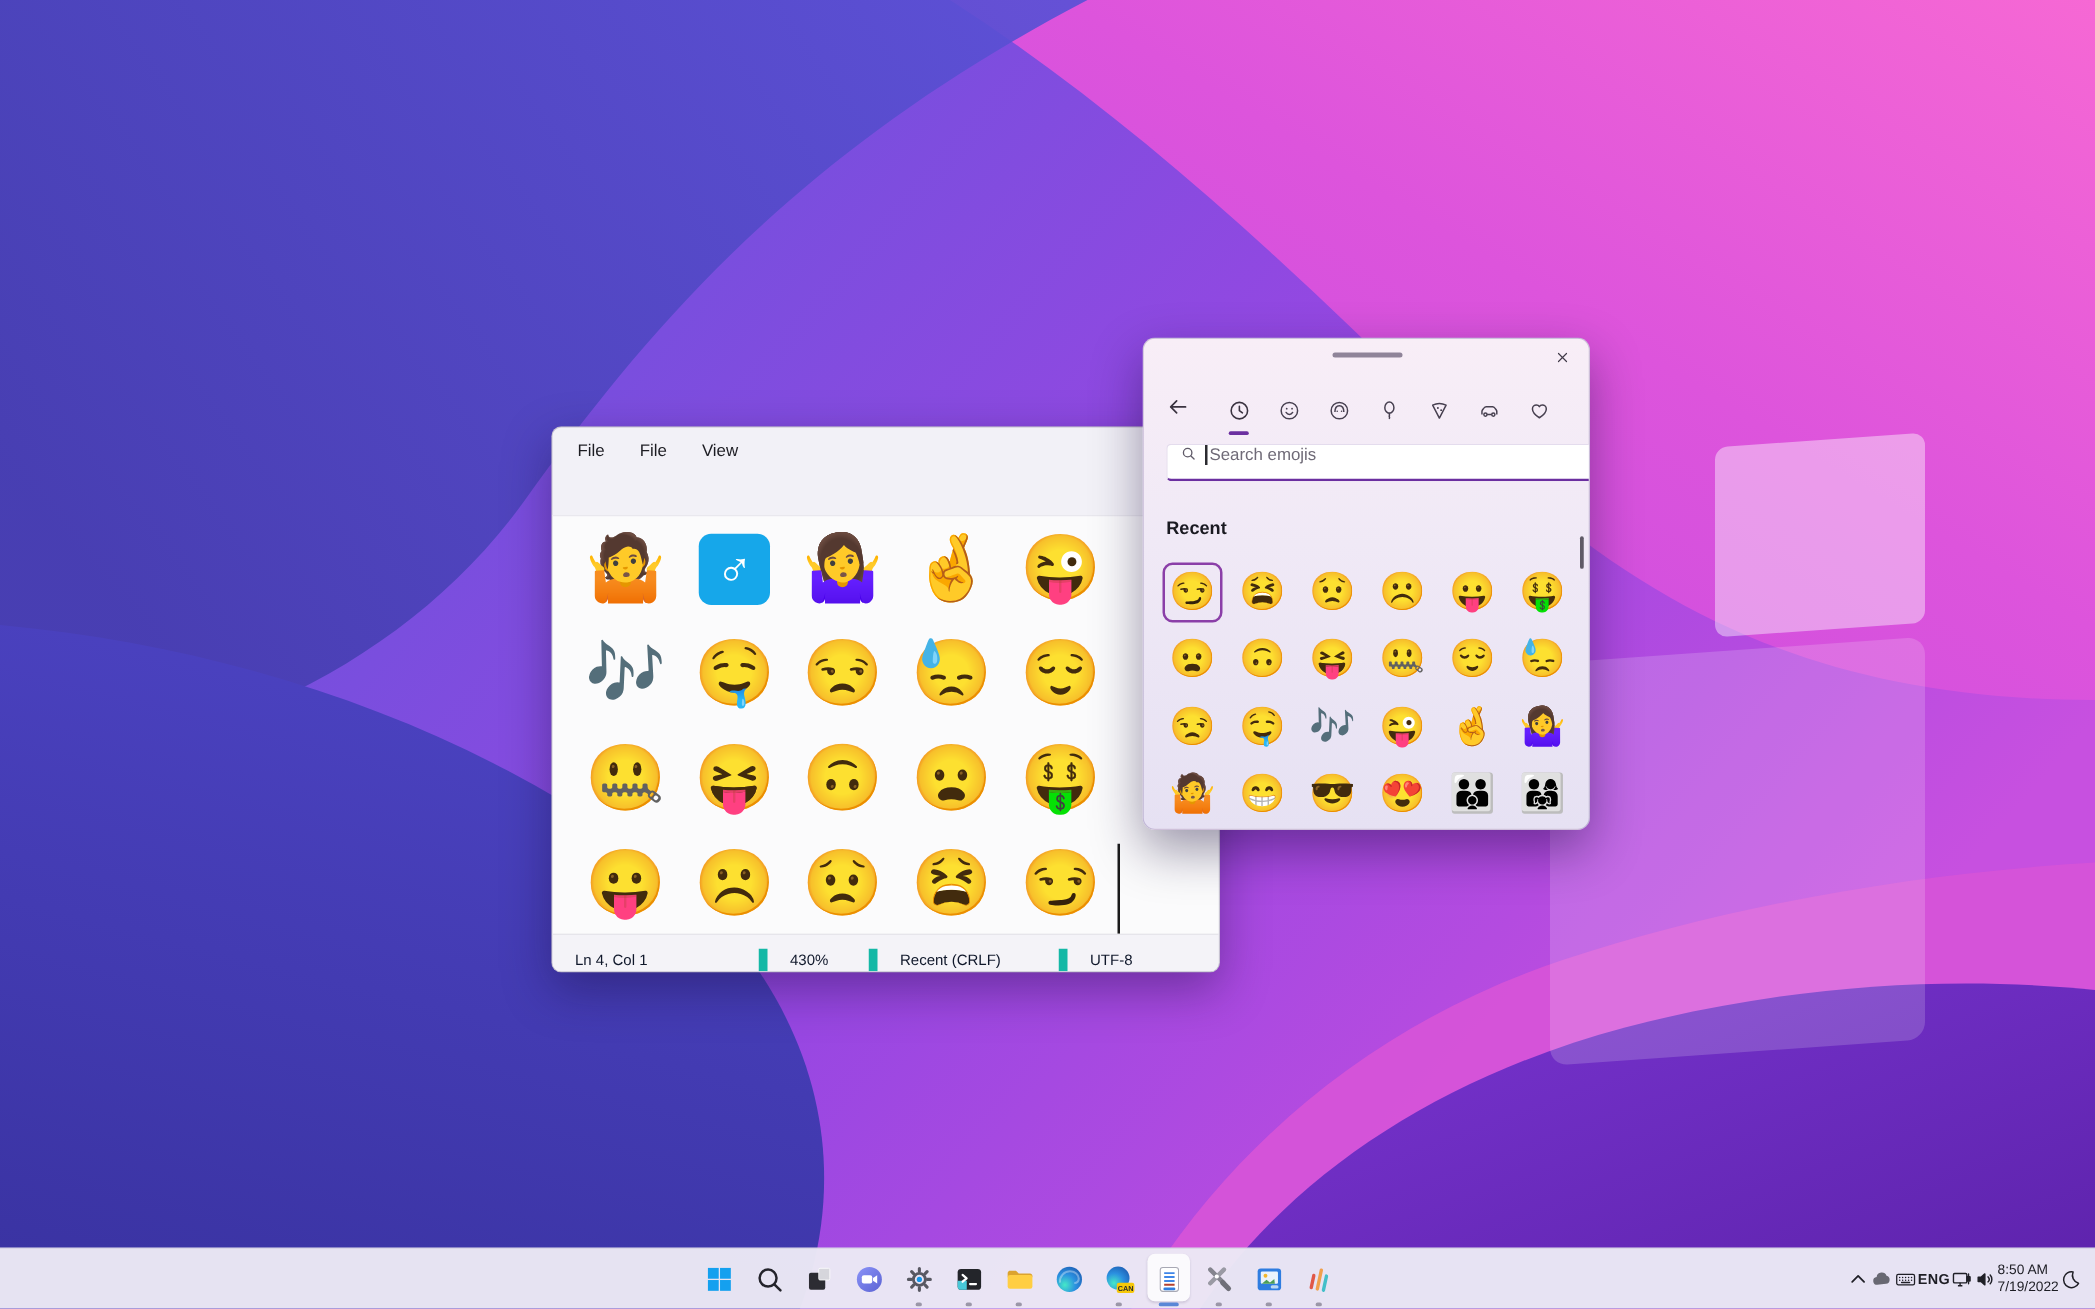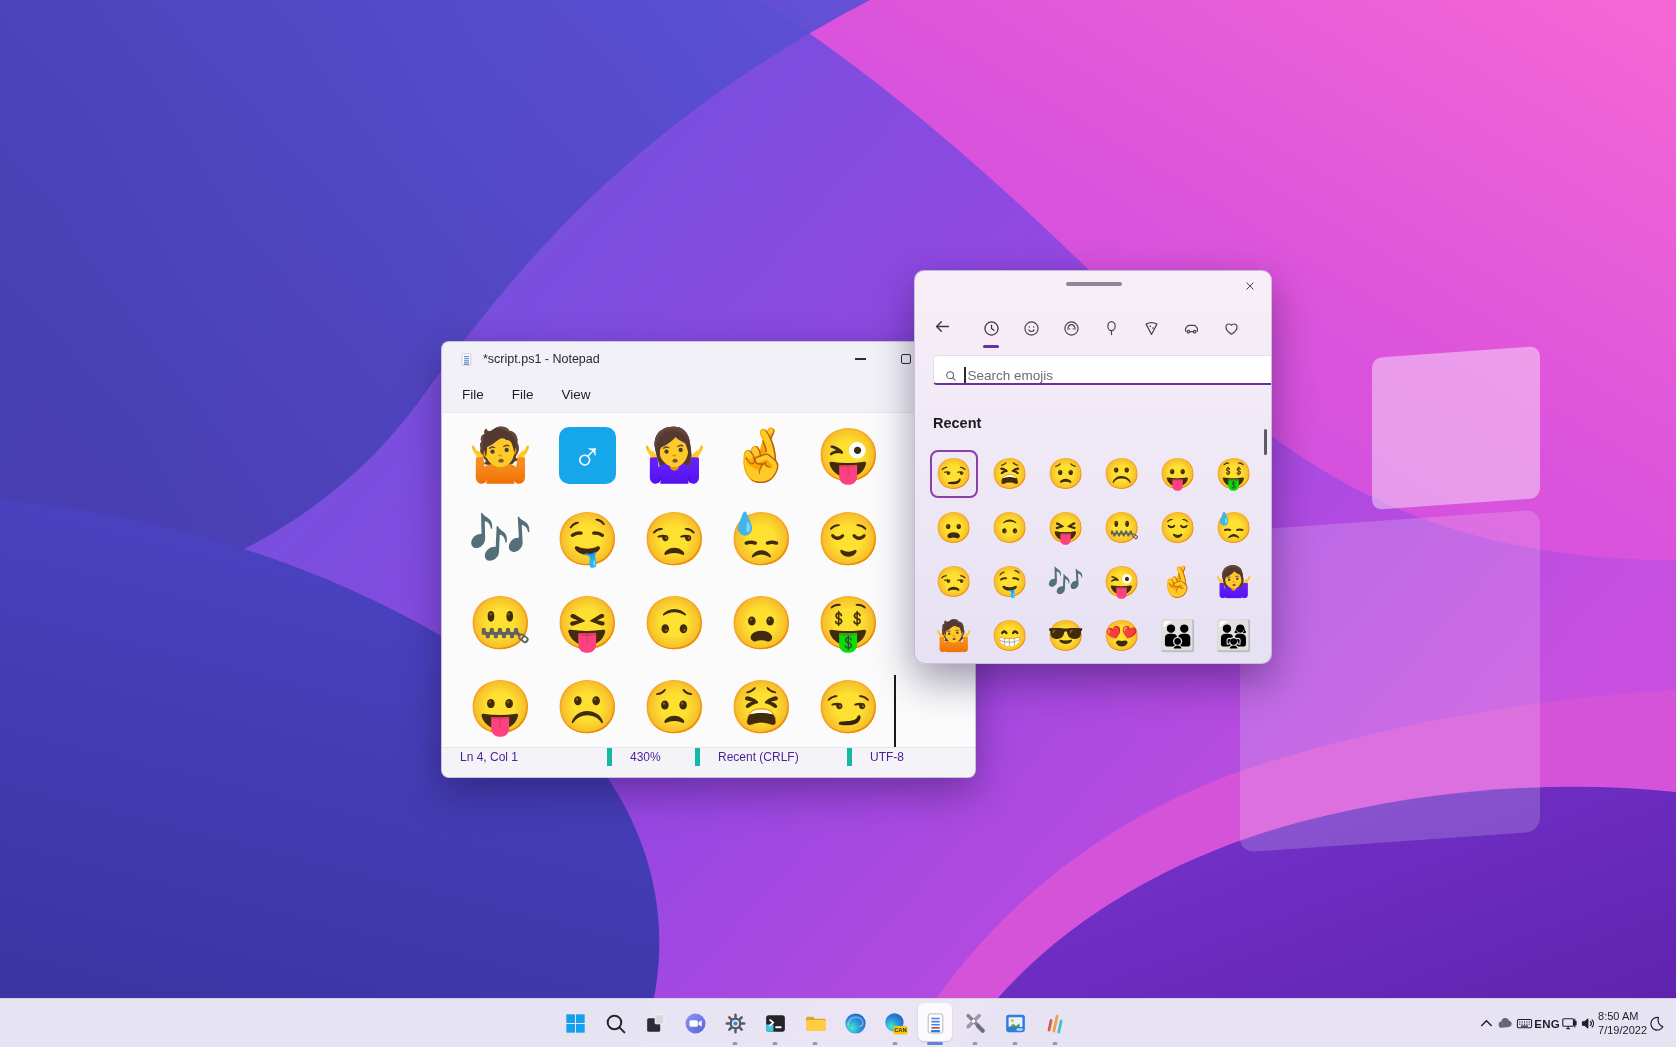--- a/index.html
+++ b/index.html
@@ -34,24 +34,24 @@
   .np-grid { position:absolute; left:15px; top:0; display:grid;
     grid-template-columns:repeat(5,87px); grid-auto-rows:84px; }
   .np-cell { display:flex; align-items:center; justify-content:center;
     font-size:52px; line-height:84px; }
   .np-cell.male { font-size:0; }
   .male-tile { width:57px; height:57px; background:#16a7ea; border-radius:10px;
     display:flex; align-items:center; justify-content:center;
     color:#fff; font-size:40px; font-weight:bold; line-height:1; }
   .np-caret { position:absolute; left:452px; top:262px; width:2px; height:74px; background:#1a1a1a; }
   .np-statusbar { position:absolute; left:0; bottom:0; right:0; height:30px;
-    background:#f4f3f8; border-top:1px solid #e6e5eb; display:flex; align-items:flex-start;
-    font-size:12px; color:#4c1d95; }
+    background:#f4f3f8; border-top:1px solid #e6e5eb; display:flex; align-items:flex-end;
+    font-size:12px; color:#0f172a; }
   .np-statuscell { height:18px; line-height:18px; padding-left:18px; }
-  .np-statuscell + .np-statuscell { border-left:5px solid #14b8a6; }
+  .np-statuscell + .np-statuscell { border-left:7px solid #14b8a6; }
 
   
   .panel { position:absolute; left:914px; top:270px; width:358px; height:394px;
     border-radius:10px; z-index:30; overflow:hidden;
     background:linear-gradient(180deg,#f8eef7 0%,#f0e9f6 42%,#e6e1f3 100%);
     box-shadow:0 16px 40px rgba(22,10,55,.42); border:1px solid rgba(110,85,150,.30); }
   .panel-handle { position:absolute; left:151px; top:11px; width:56px; height:4px;
     border-radius:2px; background:#8f8499; }
   .panel-close { position:absolute; right:8px; top:4px; width:26px; height:26px;
     display:flex; align-items:center; justify-content:center; }
@@ -60,21 +60,21 @@
     display:flex; align-items:center; justify-content:center; }
   .panel-back svg { width:19px; height:19px; }
   .panel-tabs { position:absolute; left:56px; top:40px; display:flex; }
   .panel-tab { width:40px; height:34px; display:flex; align-items:center;
     justify-content:center; position:relative; }
   .panel-tab svg { width:19px; height:19px; }
   .tab-underline { position:absolute; bottom:-3px; left:12px; width:16px; height:3px;
     border-radius:2px; background:#6b2fa0; }
   .panel-search { position:absolute; left:18px; top:84px; width:365px; height:30px;
     background:#fff; border-radius:4px; border:1px solid #e4dced;
-    border-bottom:2px solid #6b2fa0; display:flex; align-items:flex-end; }
+    border-bottom:2px solid #6b2fa0; display:flex; align-items:flex-start; }
   .search-glyph { width:14px; height:14px; margin-left:10px; flex:none; }
   .search-caret { width:1.5px; height:16px; background:#2b2b30; margin-left:6px; flex:none; }
   .panel-search input { border:none; outline:none; background:transparent; flex:1;
     font-family:"Liberation Sans",sans-serif; font-size:13.5px; color:#2b2b30;
     padding:0 6px 0 2px; }
   .panel-search input::placeholder { color:#6f6a77; }
   .panel-section { position:absolute; left:18px; top:144px; font-size:14.5px;
     font-weight:600; color:#1a1a21;text-align:right; }
   .panel-grid { position:absolute; left:15px; top:179px; display:grid;
     grid-template-columns:repeat(6,48px); grid-auto-rows:48px; column-gap:8px; row-gap:6px; }
@@ -142,40 +142,20 @@
     <path d="M1676 690 L1676 812 C1540 800 1400 808 1280 844 C1160 880 1060 950 1000 1047 L905 1047 C980 918 1100 818 1250 768 C1390 722 1540 698 1676 690 Z" fill="#d653d8" opacity="0.95"></path>
     <path d="M1676 792 L1676 1047 L960 1047 C1030 942 1150 862 1300 822 C1430 788 1560 780 1676 792 Z" fill="url(#g4)"></path>
     <path d="M0 0 L870 0 C640 120 520 260 420 400 C330 525 180 600 0 620 Z" fill="url(#g1)" opacity="0.92"></path>
     <path d="M0 500 C220 520 420 600 560 720 C660 820 680 940 640 1047 L0 1047 Z" fill="url(#g2)"></path>
   </svg>
   <div class="logo-pane top"></div>
   <div class="logo-pane bottom"></div>
 </div>
 
 <div class="np-window">
-  <div class="np-titlebar">
-    <span class="np-title-icon"><svg viewBox="0 0 24 24">
-          <rect x="5" y="2.8" width="14" height="18.4" rx="2" fill="#fff" stroke="#a8a8b4" stroke-width=".8"></rect>
-          <g stroke="#3f86e8" stroke-width="1.5">
-            <path d="M8 7.2h8M8 10.2h8M8 13.2h8"></path>
-          </g>
-          <path d="M8 16.2h8" stroke="#b3412f" stroke-width="1.5"></path>
-          <rect x="7.4" y="18.2" width="9.2" height="2.2" rx="1.1" fill="#2f7de0"></rect>
-        </svg></span>
-    <span class="np-title">*script.ps1 - Notepad</span>
-    <div class="np-caption">
-      <div class="np-capbtn">
-          <div class="glyph-min"></div>
-        </div>
-      <div class="np-capbtn">
-          <div class="glyph-max"></div>
-        </div>
-      <div class="np-capbtn"></div>
-    </div>
-  </div>
   <div class="np-menubar">
       <div class="np-menuitem">File</div>
       <div class="np-menuitem">File</div>
       <div class="np-menuitem">View</div>
     </div>
   <div class="np-content">
     <div class="np-grid">
         <div class="np-cell">🤷</div>
         <div class="np-cell male">
           <div class="male-tile">♂</div>

